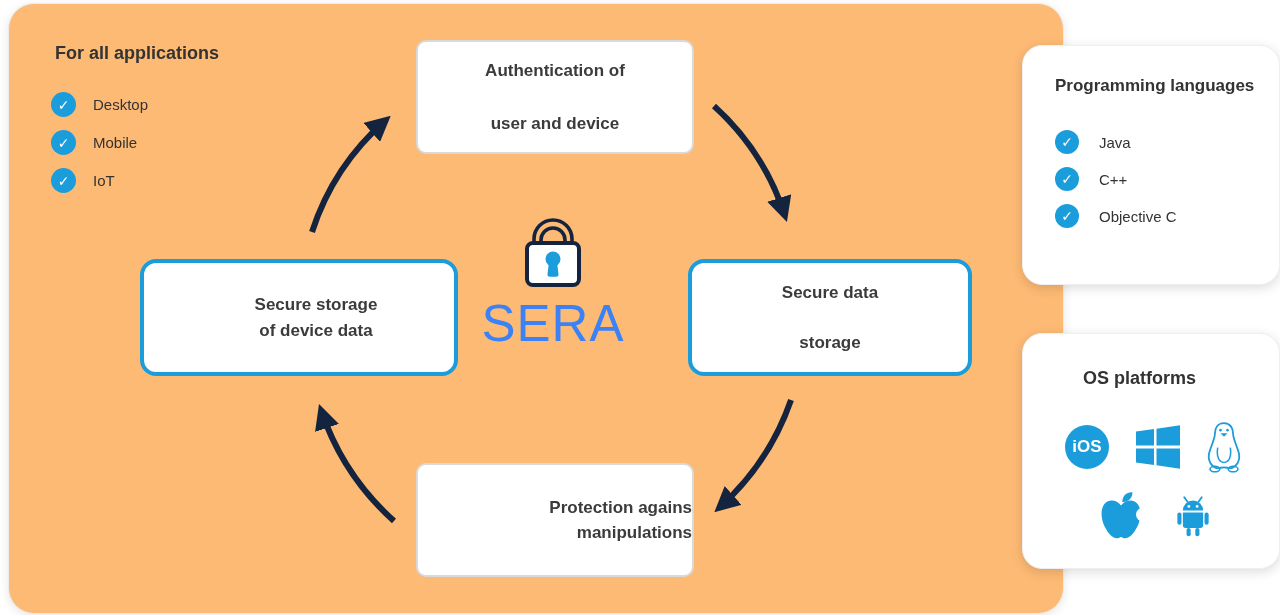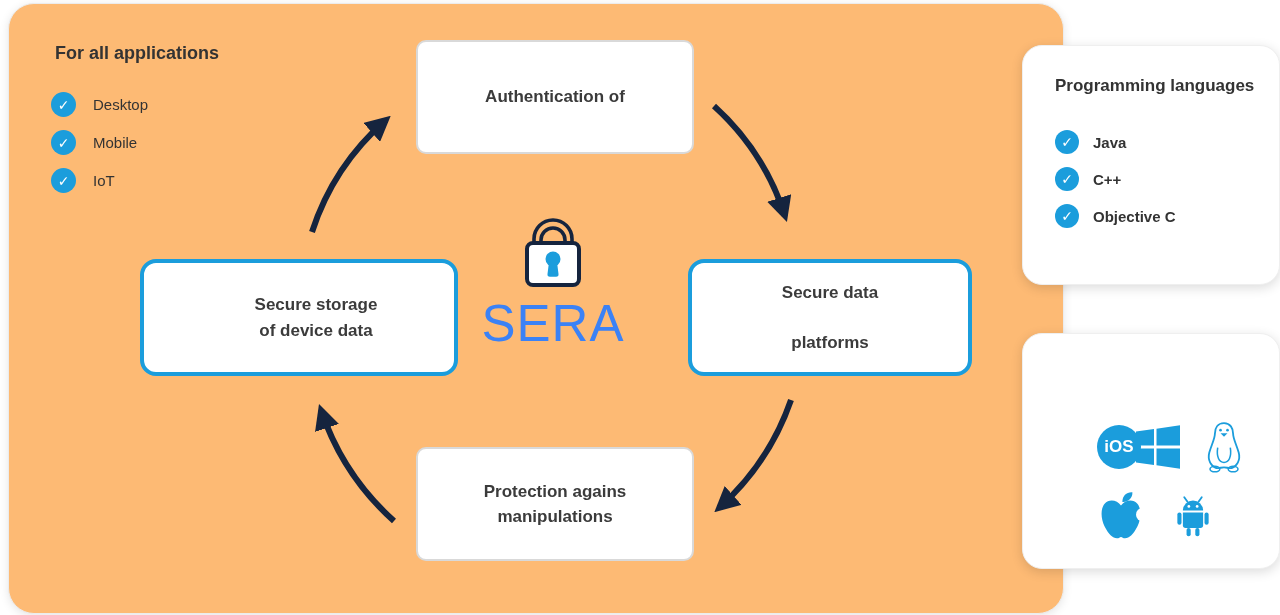--- a/index.html
+++ b/index.html
@@ -25,46 +25,46 @@
   .check-row{display:flex;align-items:center;}
   .check{width:25px;height:25px;border-radius:50%;background:#1B9DDC;color:#fff;
     display:flex;align-items:center;justify-content:center;font-size:14px;
     font-weight:bold;flex:0 0 25px;}
   .check-label{margin-left:17px;font-size:15px;color:#333;}
   .apps-list{position:absolute;left:42px;top:88px;}
   .apps-list .check-row{margin-bottom:13px;}
   .lang-list{margin:34px 0 0 32px;}
   .lang-list .check-row{margin-bottom:13px;}
   .lang-list .check{width:24px;height:24px;flex-basis:24px;}
-  .lang-list .check-label{margin-left:14px;font-weight:bold;}
+  .lang-list .check-label{margin-left:20px;}
 
   
   .node{position:absolute;display:flex;flex-direction:column;align-items:center;
     justify-content:center;text-align:center;background:#fff;font-weight:bold;
     font-size:17px;line-height:1.5;color:#3b3b3b;}
   .node-gray{border:2px solid #D9D9D9;border-radius:10px;}
   .node-blue{border:4px solid #1B9DDC;border-radius:16px;}
   .node-top{left:416px;top:40px;width:274px;height:110px;gap:28px;}
-  .node-bottom{left:416px;top:447px;width:274px;height:110px;}
+  .node-bottom{left:416px;top:463px;width:274px;height:110px;align-items:flex-end;}
   .node-left{left:140px;top:259px;width:276px;height:109px;padding-left:34px;}
   .node-right{left:688px;top:259px;width:276px;height:109px;gap:24px;}
 
   
   .lock-svg{position:absolute;left:524px;top:216px;}
   .brand{position:absolute;left:463px;top:298px;width:180px;text-align:center;
     font-size:51px;letter-spacing:1px;color:#3b82f6;line-height:1;}
 
   
   .arrows{position:absolute;left:0;top:0;pointer-events:none;}
 
   
   .os-icon{position:absolute;}
   .ios-badge{width:44px;height:44px;border-radius:50%;background:#1B9DDC;color:#fff;
     display:flex;align-items:center;justify-content:center;font-size:17px;font-weight:bold;}
-  .pos-ios{left:42px;top:91px;margin-left:32px;}
+  .pos-ios{left:42px;top:91px;}
   .pos-win{left:113px;top:91px;}
   .pos-tux{left:180px;top:86px;}
   .pos-apple{left:75px;top:157px;}
   .pos-android{left:147px;top:160px;}
 </style>
 </head>
 <body>
 
 <div class="stage">
 
@@ -97,24 +97,25 @@
     <g fill="none" stroke="#15243E" stroke-width="6">
       <path d="M312,232 A251,251 0 0 1 386,120" marker-end="url(#ah)"></path>
       <path d="M714,106 A253,253 0 0 1 785,216" marker-end="url(#ah)"></path>
       <path d="M791,400 A258,258 0 0 1 719,508" marker-end="url(#ah)"></path>
       <path d="M394,521 A260,260 0 0 1 321,410" marker-end="url(#ah)"></path>
     </g>
   </svg>
 
   <div class="node node-gray node-top">
     <span>Authentication of</span>
+    <span>user and device</span>
   </div>
   <div class="node node-blue node-right">
     <span>Secure data</span>
-    <span>platforms</span>
+    <span>storage</span>
   </div>
   <div class="node node-gray node-bottom">
     <span>Protection agains</span>
     <span>manipulations</span>
   </div>
   <div class="node node-blue node-left">
     <span>Secure storage</span>
     <span>of device data</span>
   </div>
 
@@ -139,20 +140,21 @@
         <span class="check-label">C++</span>
       </div>
       <div class="check-row">
         <span class="check">✓</span>
         <span class="check-label">Objective C</span>
       </div>
     </div>
   </div>
 
   <div class="side-card card-os">
+    <div class="h-title os-title">OS platforms</div>
 
     <div class="os-icon pos-ios">
       <div class="ios-badge">
         <span>iOS</span>
       </div>
     </div>
 
     <div class="os-icon pos-win">
       <svg width="44" height="44" viewBox="0 0 88 88" fill="#1B9DDC">
         <path d="M0,13 L36,8 L36,41 L0,41 Z"></path>

